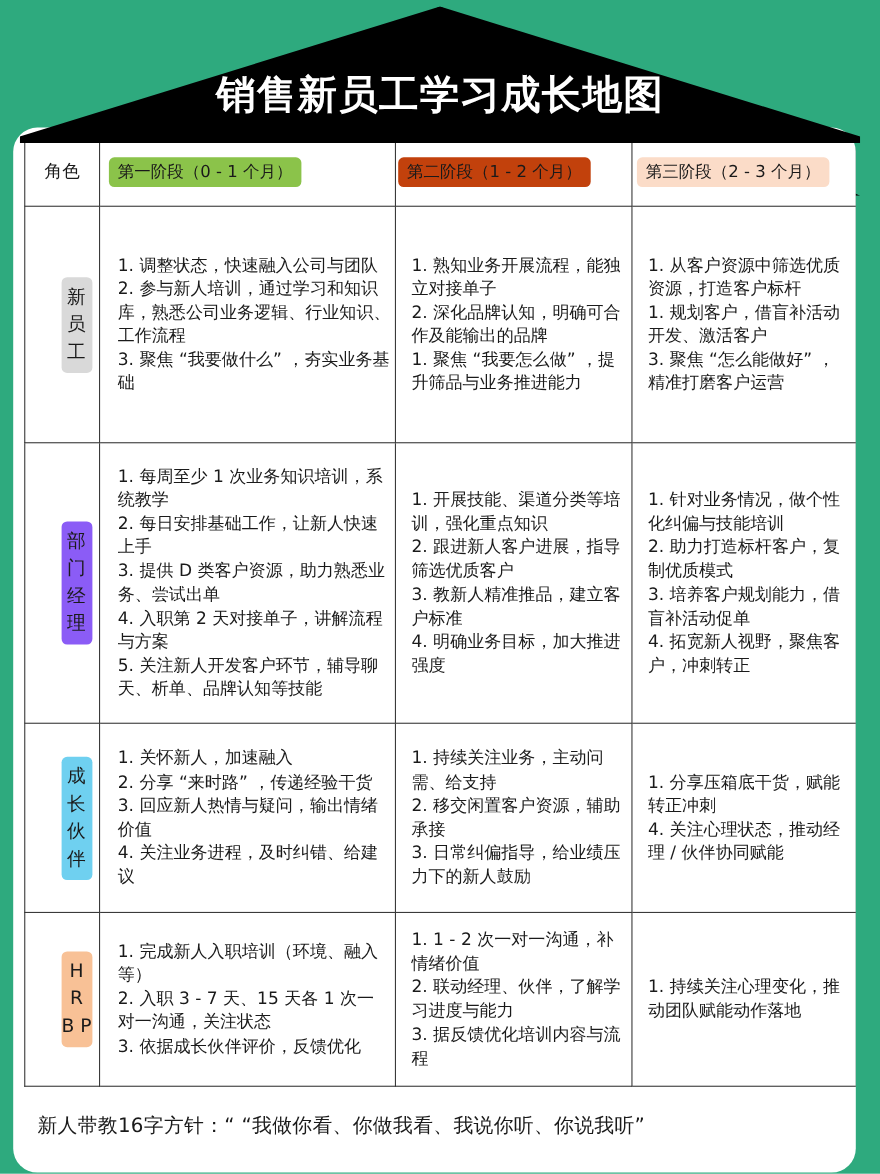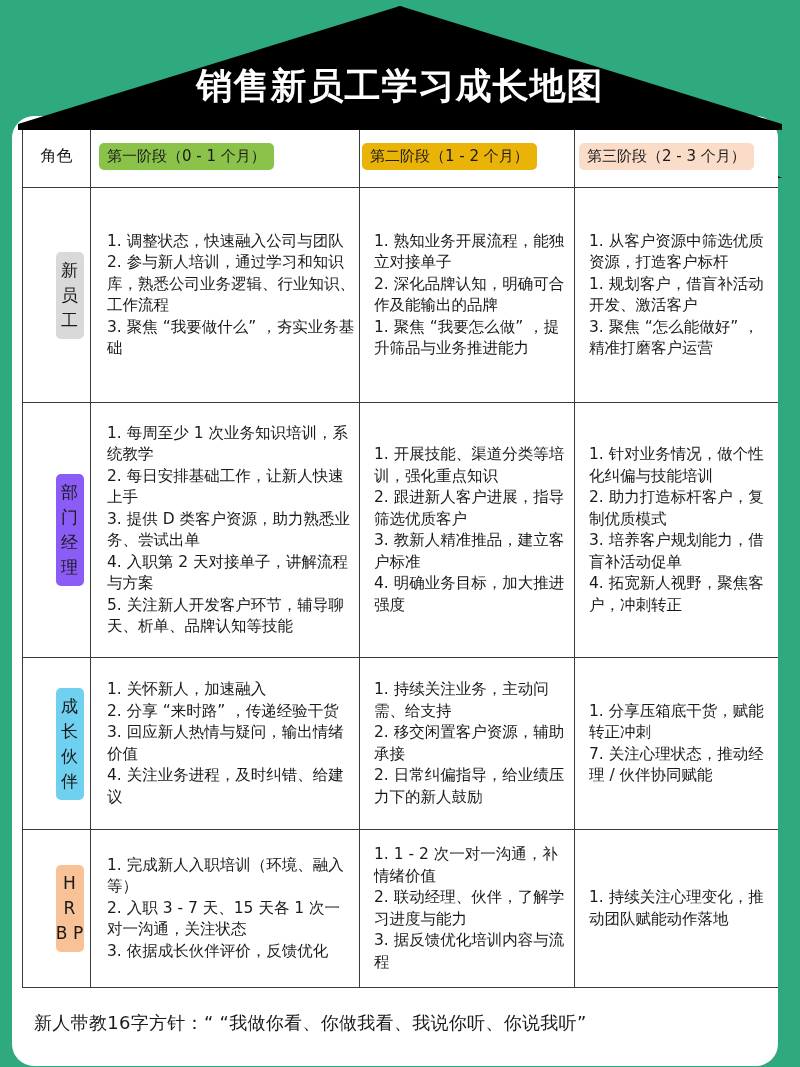--- a/index.html
+++ b/index.html
@@ -118,21 +118,21 @@
         <col class="c-s2">
         <col class="c-s3">
     </colgroup>
     <tbody>
         <tr class="hdr-row">
       <td class="role-hdr">角色</td>
       <td class="hdr-cell s1">
         <span class="stage-pill" style="background:#8bc34a">第一阶段（0 - 1 个月）</span>
       </td>
       <td class="hdr-cell s2">
-        <span class="stage-pill" style="background:#eab308">第二阶段（1 - 2 个月）</span>
+        <span class="stage-pill" style="background:#c2410c">第二阶段（1 - 2 个月）</span>
       </td>
       <td class="hdr-cell s3">
         <span class="stage-pill" style="background:#fbdcc8">第三阶段（2 - 3 个月）</span>
       </td>
     </tr>
 
     <tr class="r1">
       <td class="role-cell">
         <span class="role-tag" style="background:#d9d9d9">
           <span class="line">新</span>
@@ -198,25 +198,25 @@
       </td>
       <td class="content-cell s1">
         <span class="line">1. 关怀新人，加速融入</span>
         <span class="line">2. 分享 “来时路” ，传递经验干货</span>
         <span class="line">3. 回应新人热情与疑问，输出情绪价值</span>
         <span class="line">4. 关注业务进程，及时纠错、给建议</span>
       </td>
       <td class="content-cell s2">
         <span class="line">1. 持续关注业务，主动问需、给支持</span>
         <span class="line">2. 移交闲置客户资源，辅助承接</span>
-        <span class="line">2. 日常纠偏指导，给业绩压力下的新人鼓励</span>
+        <span class="line">3. 日常纠偏指导，给业绩压力下的新人鼓励</span>
       </td>
       <td class="content-cell s3">
         <span class="line">1. 分享压箱底干货，赋能转正冲刺</span>
-        <span class="line">7. 关注心理状态，推动经理 / 伙伴协同赋能</span>
+        <span class="line">4. 关注心理状态，推动经理 / 伙伴协同赋能</span>
       </td>
     </tr>
 
     <tr class="r4">
       <td class="role-cell">
         <span class="role-tag" style="background:#f8c196">
           <span class="line">H</span>
           <span class="line">R</span>
           <span class="line">B</span>
           <span class="line">P</span>

